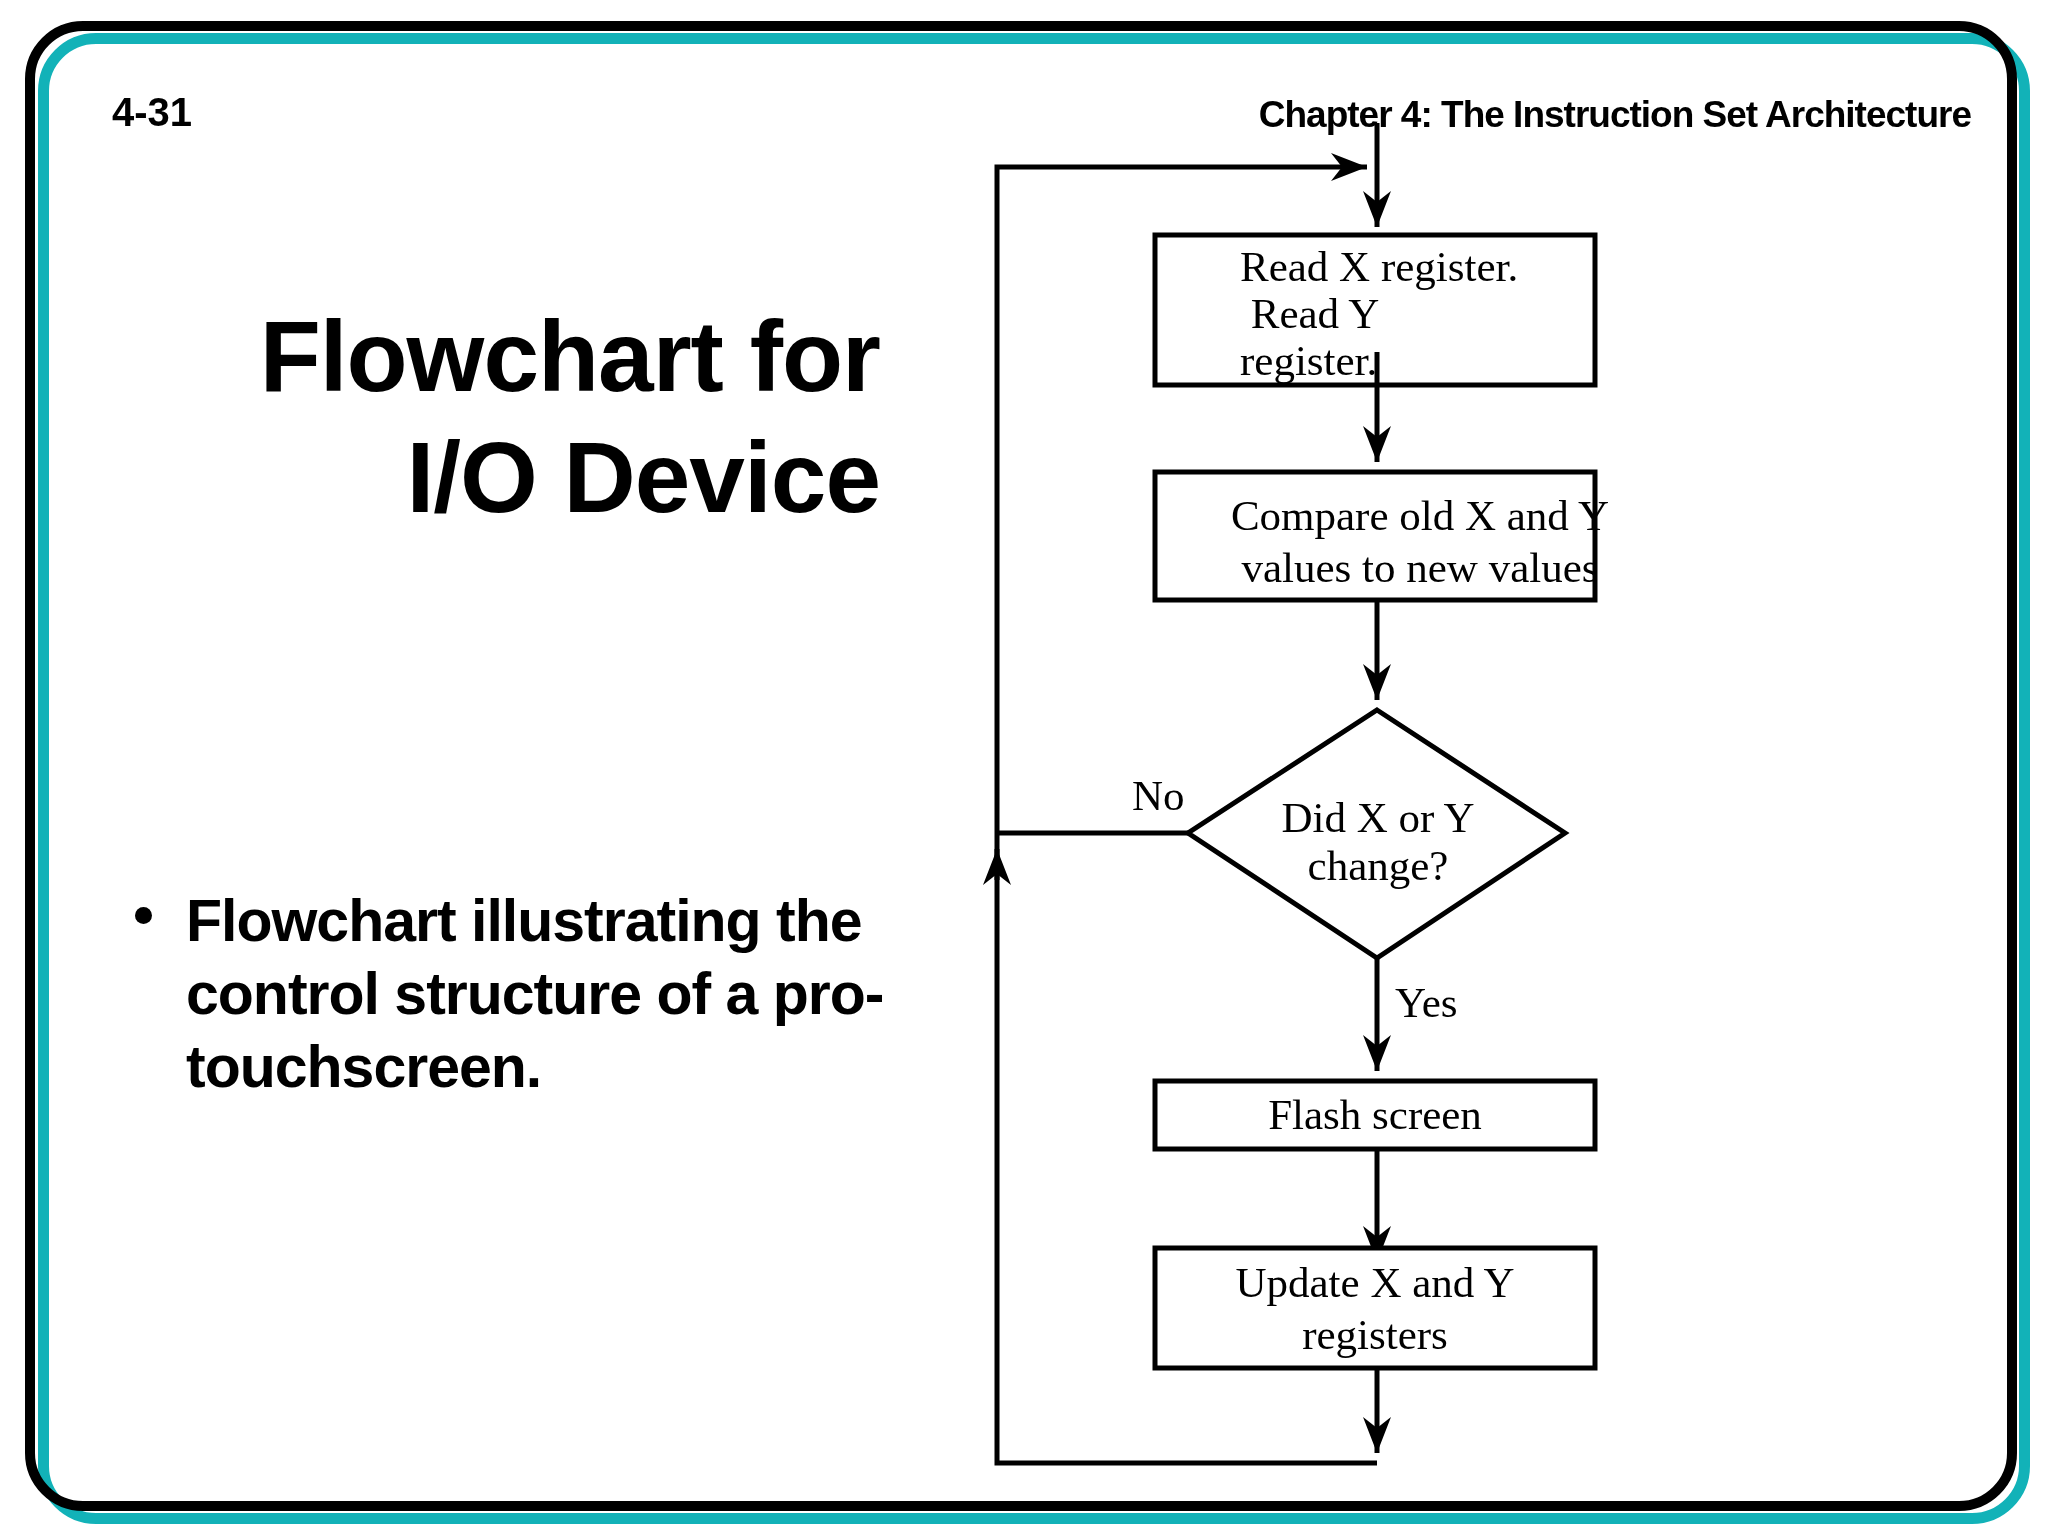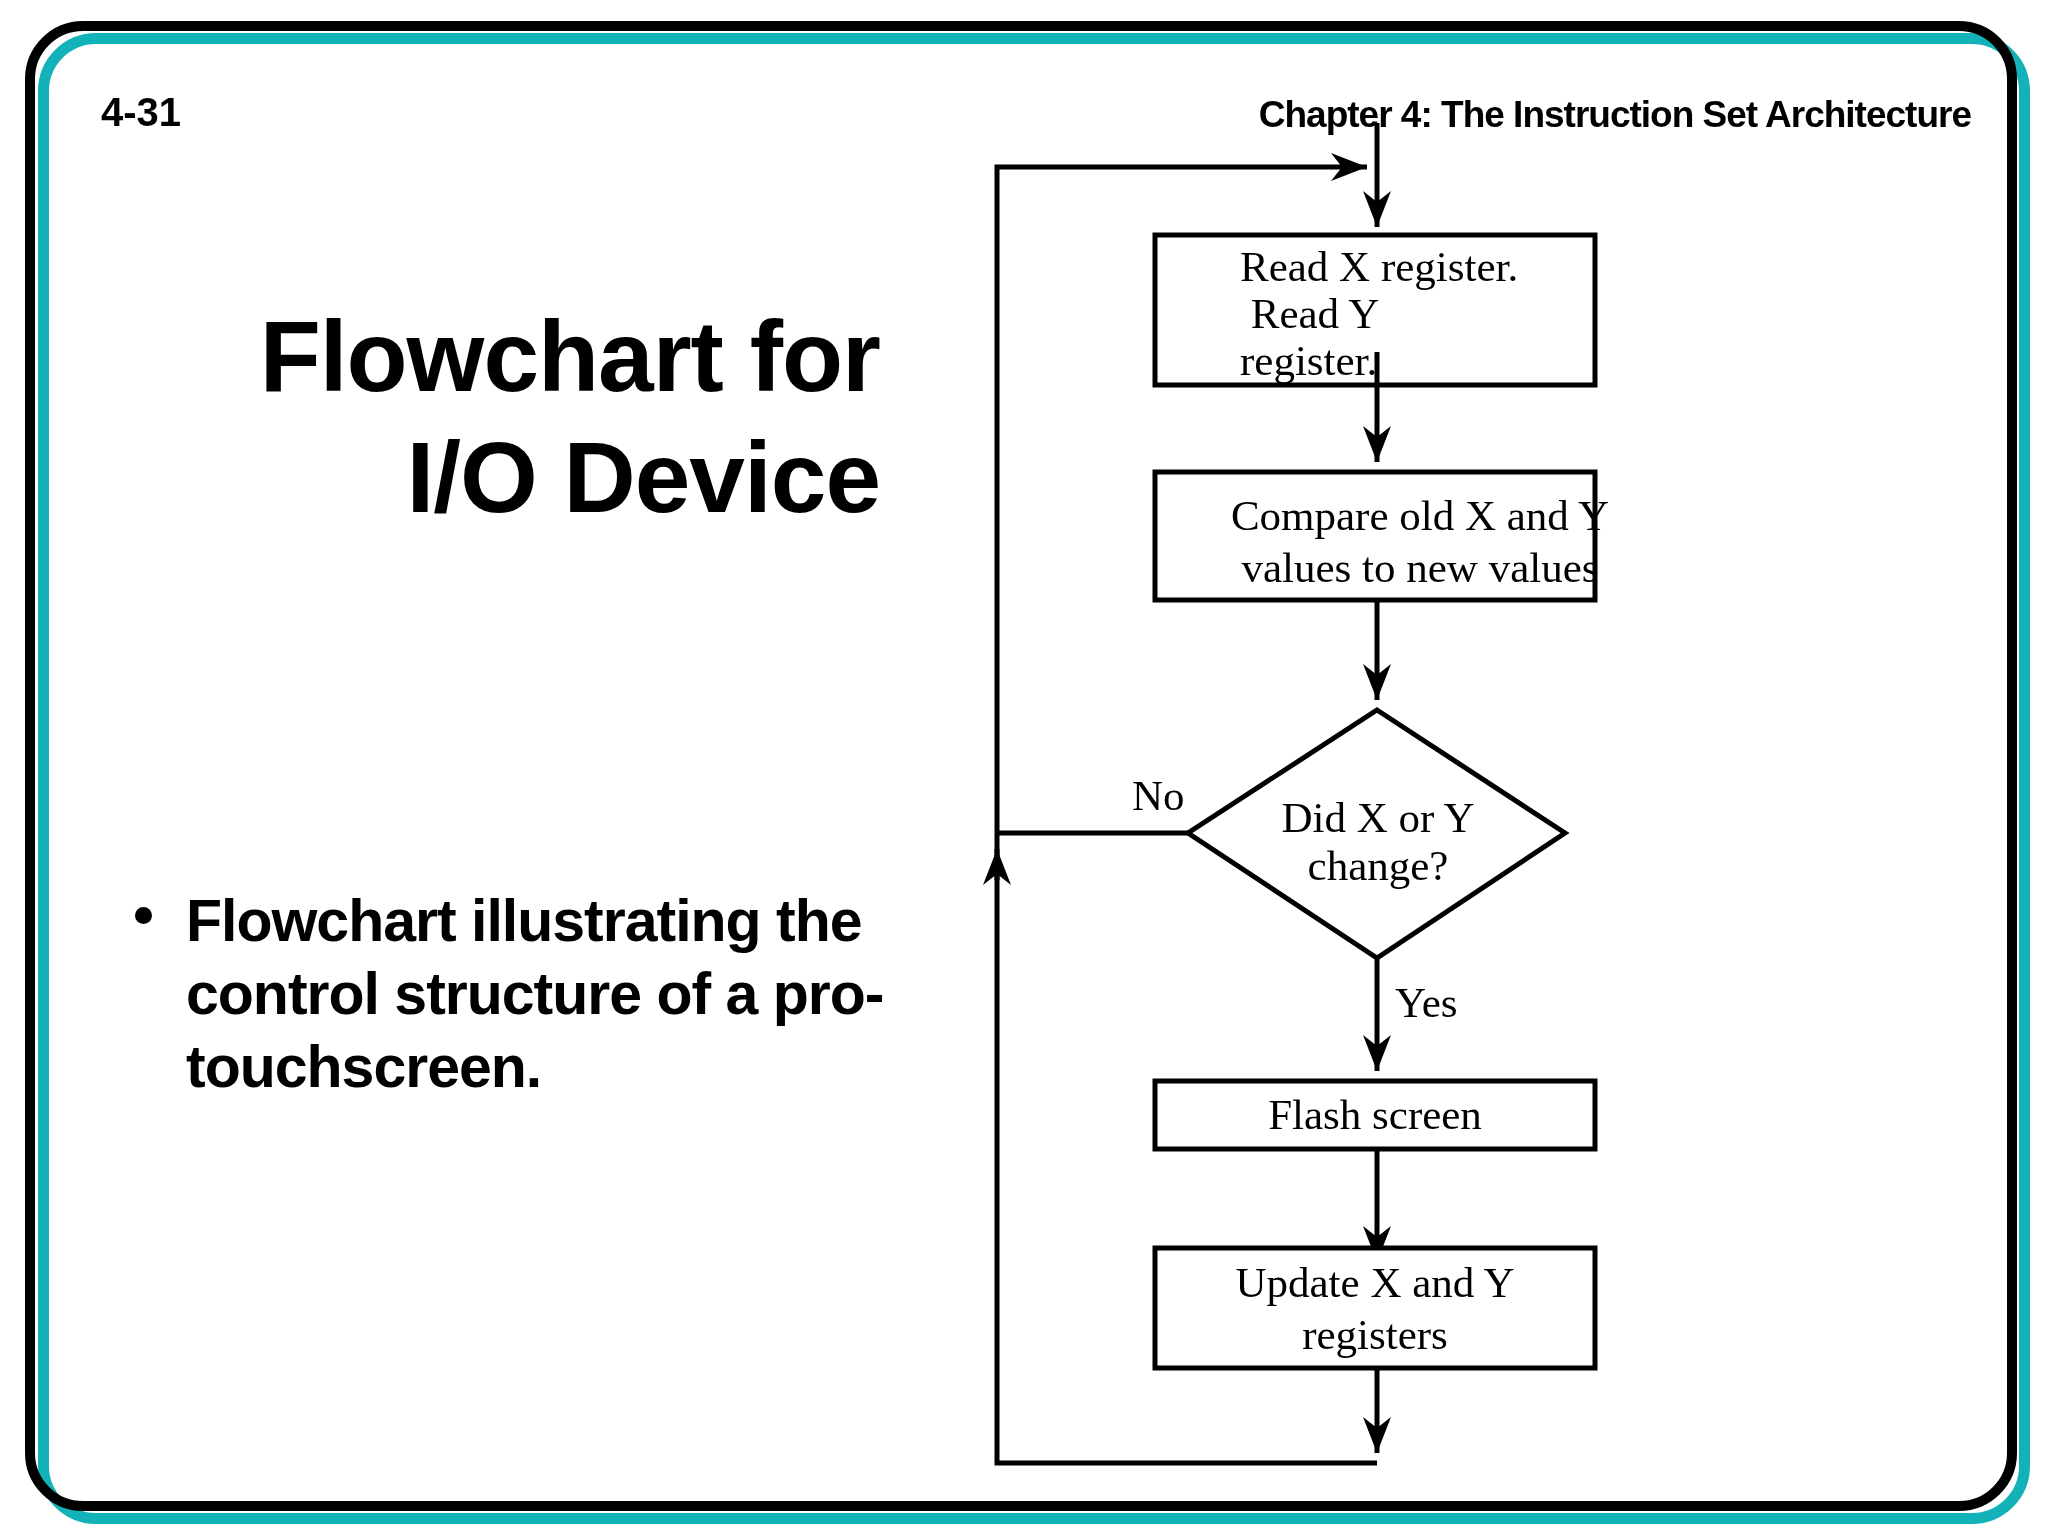--- a/index.html
+++ b/index.html
@@ -11,21 +11,21 @@
   .border-teal{
     position:absolute;left:38px;top:33px;width:1992px;height:1491px;
     border:11px solid #12b2b8;border-radius:58px;box-sizing:border-box;
   }
   .border-black{
     position:absolute;left:25px;top:21px;width:1992px;height:1490px;
     border:10px solid #000;border-radius:58px;box-sizing:border-box;
   }
   
   .slide-number{
-    position:absolute;left:101px;top:90px;
+    position:absolute;left:112px;top:90px;
     font-size:40px;font-weight:bold;letter-spacing:0px;
   }
   .chapter-header{
     position:absolute;right:77px;top:94px;
     font-size:37px;font-weight:bold;letter-spacing:-1px;white-space:nowrap;
   }
   
   .slide-title{
     position:absolute;left:120px;top:296px;width:760px;
     font-size:100px;font-weight:bold;line-height:121px;text-align:right;

